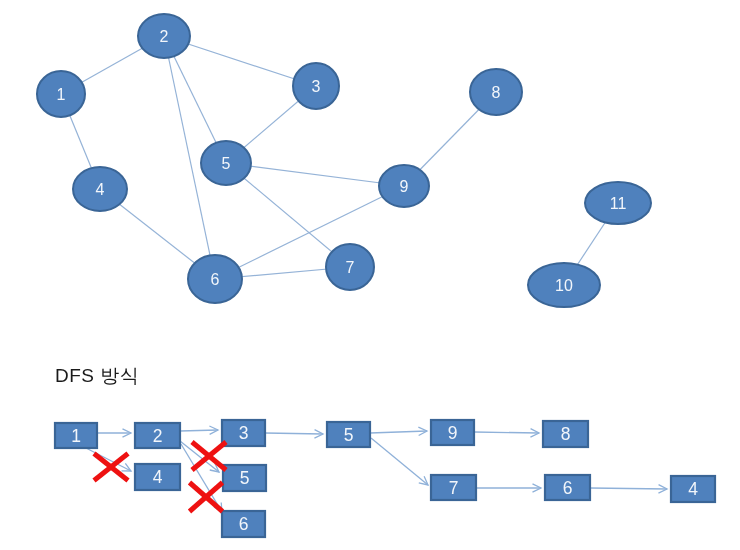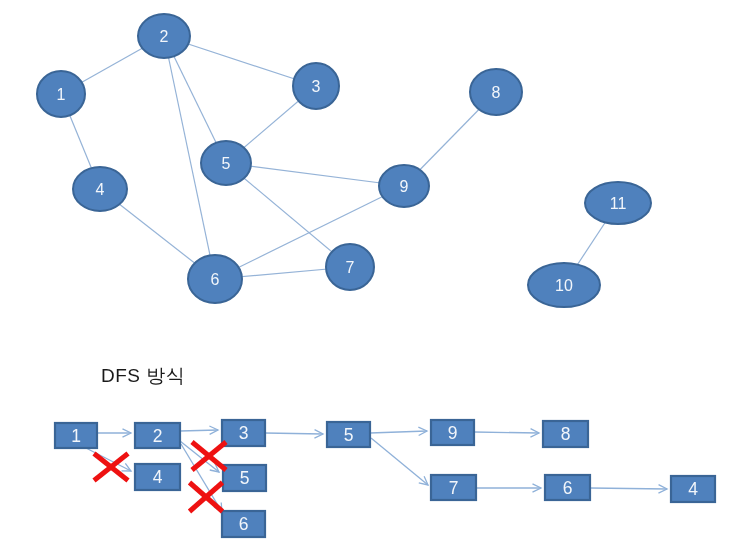--- a/index.html
+++ b/index.html
@@ -16,21 +16,20 @@
     overflow: hidden;
   }
   #section-title {
     position: absolute;
     left: 55px;
     top: 363px;
     font-size: 19px;
     color: #1a1a1a;
     letter-spacing: 0.5px;
     white-space: nowrap;
-    margin-left: 46px;
   }
   #diagram {
     position: absolute;
     left: 0;
     top: 0;
   }
   text {
     font-family: "Liberation Sans", sans-serif;
     fill: #f2f6fb;
   }

